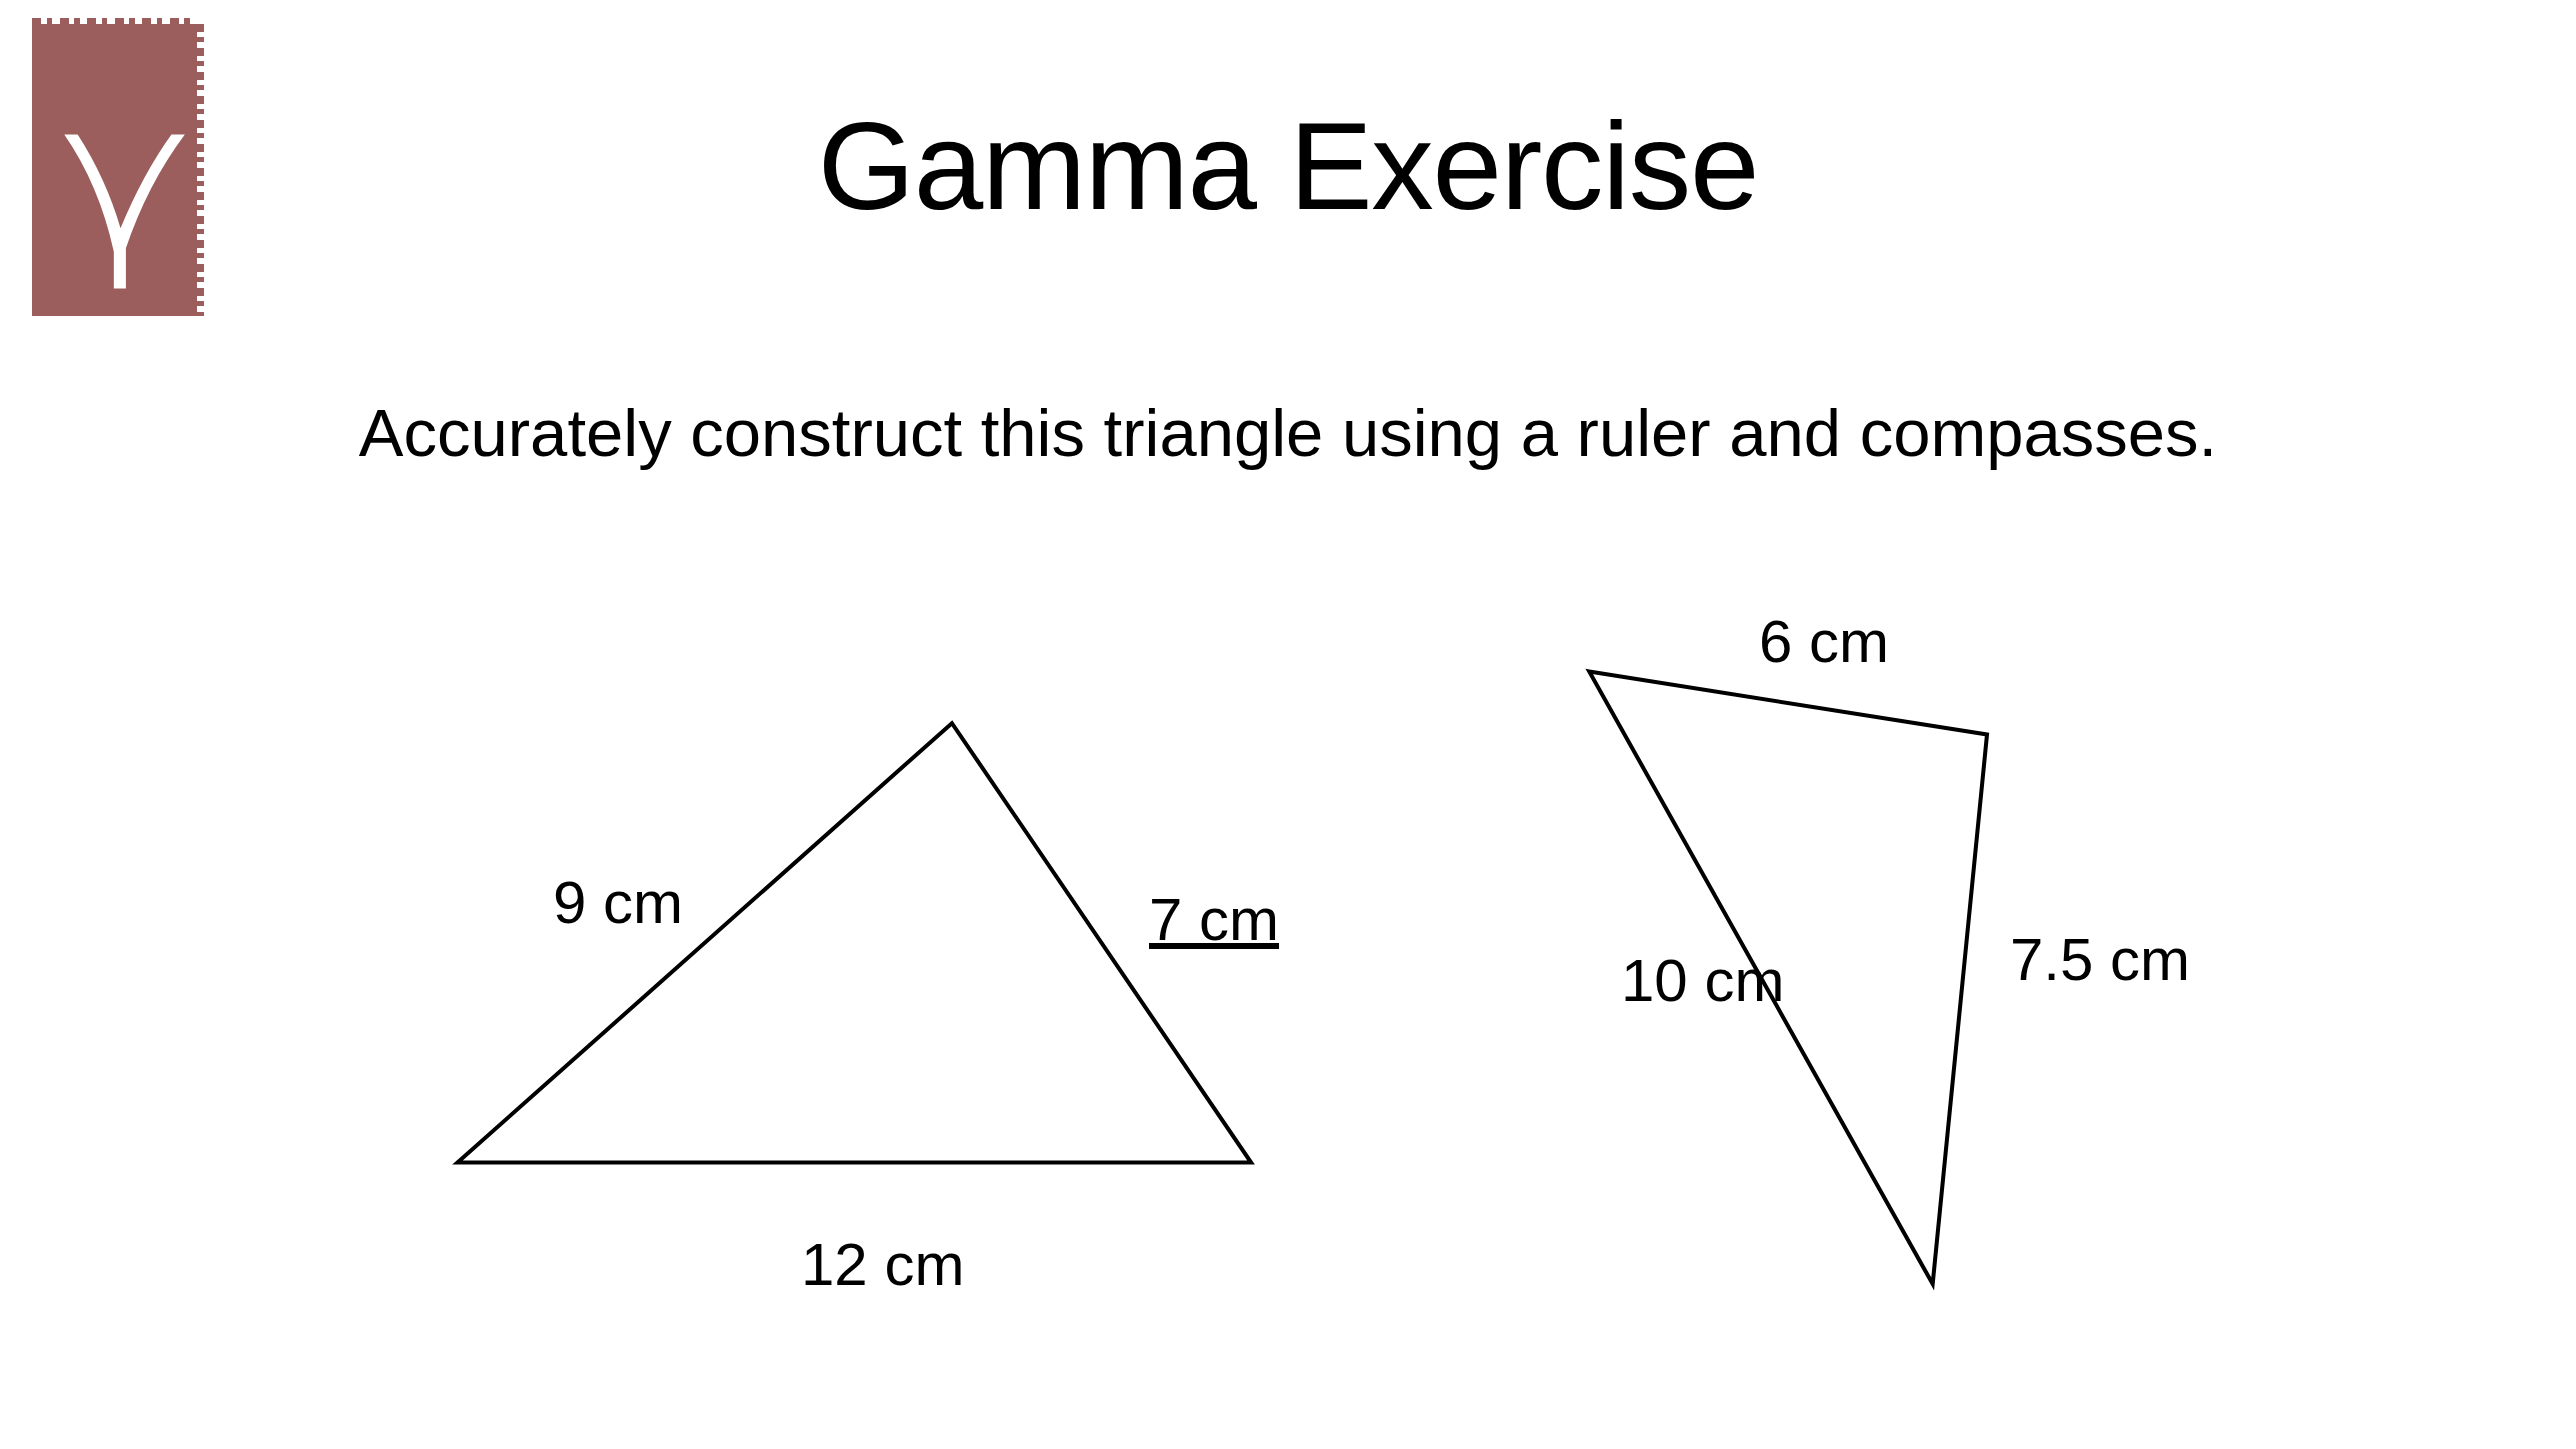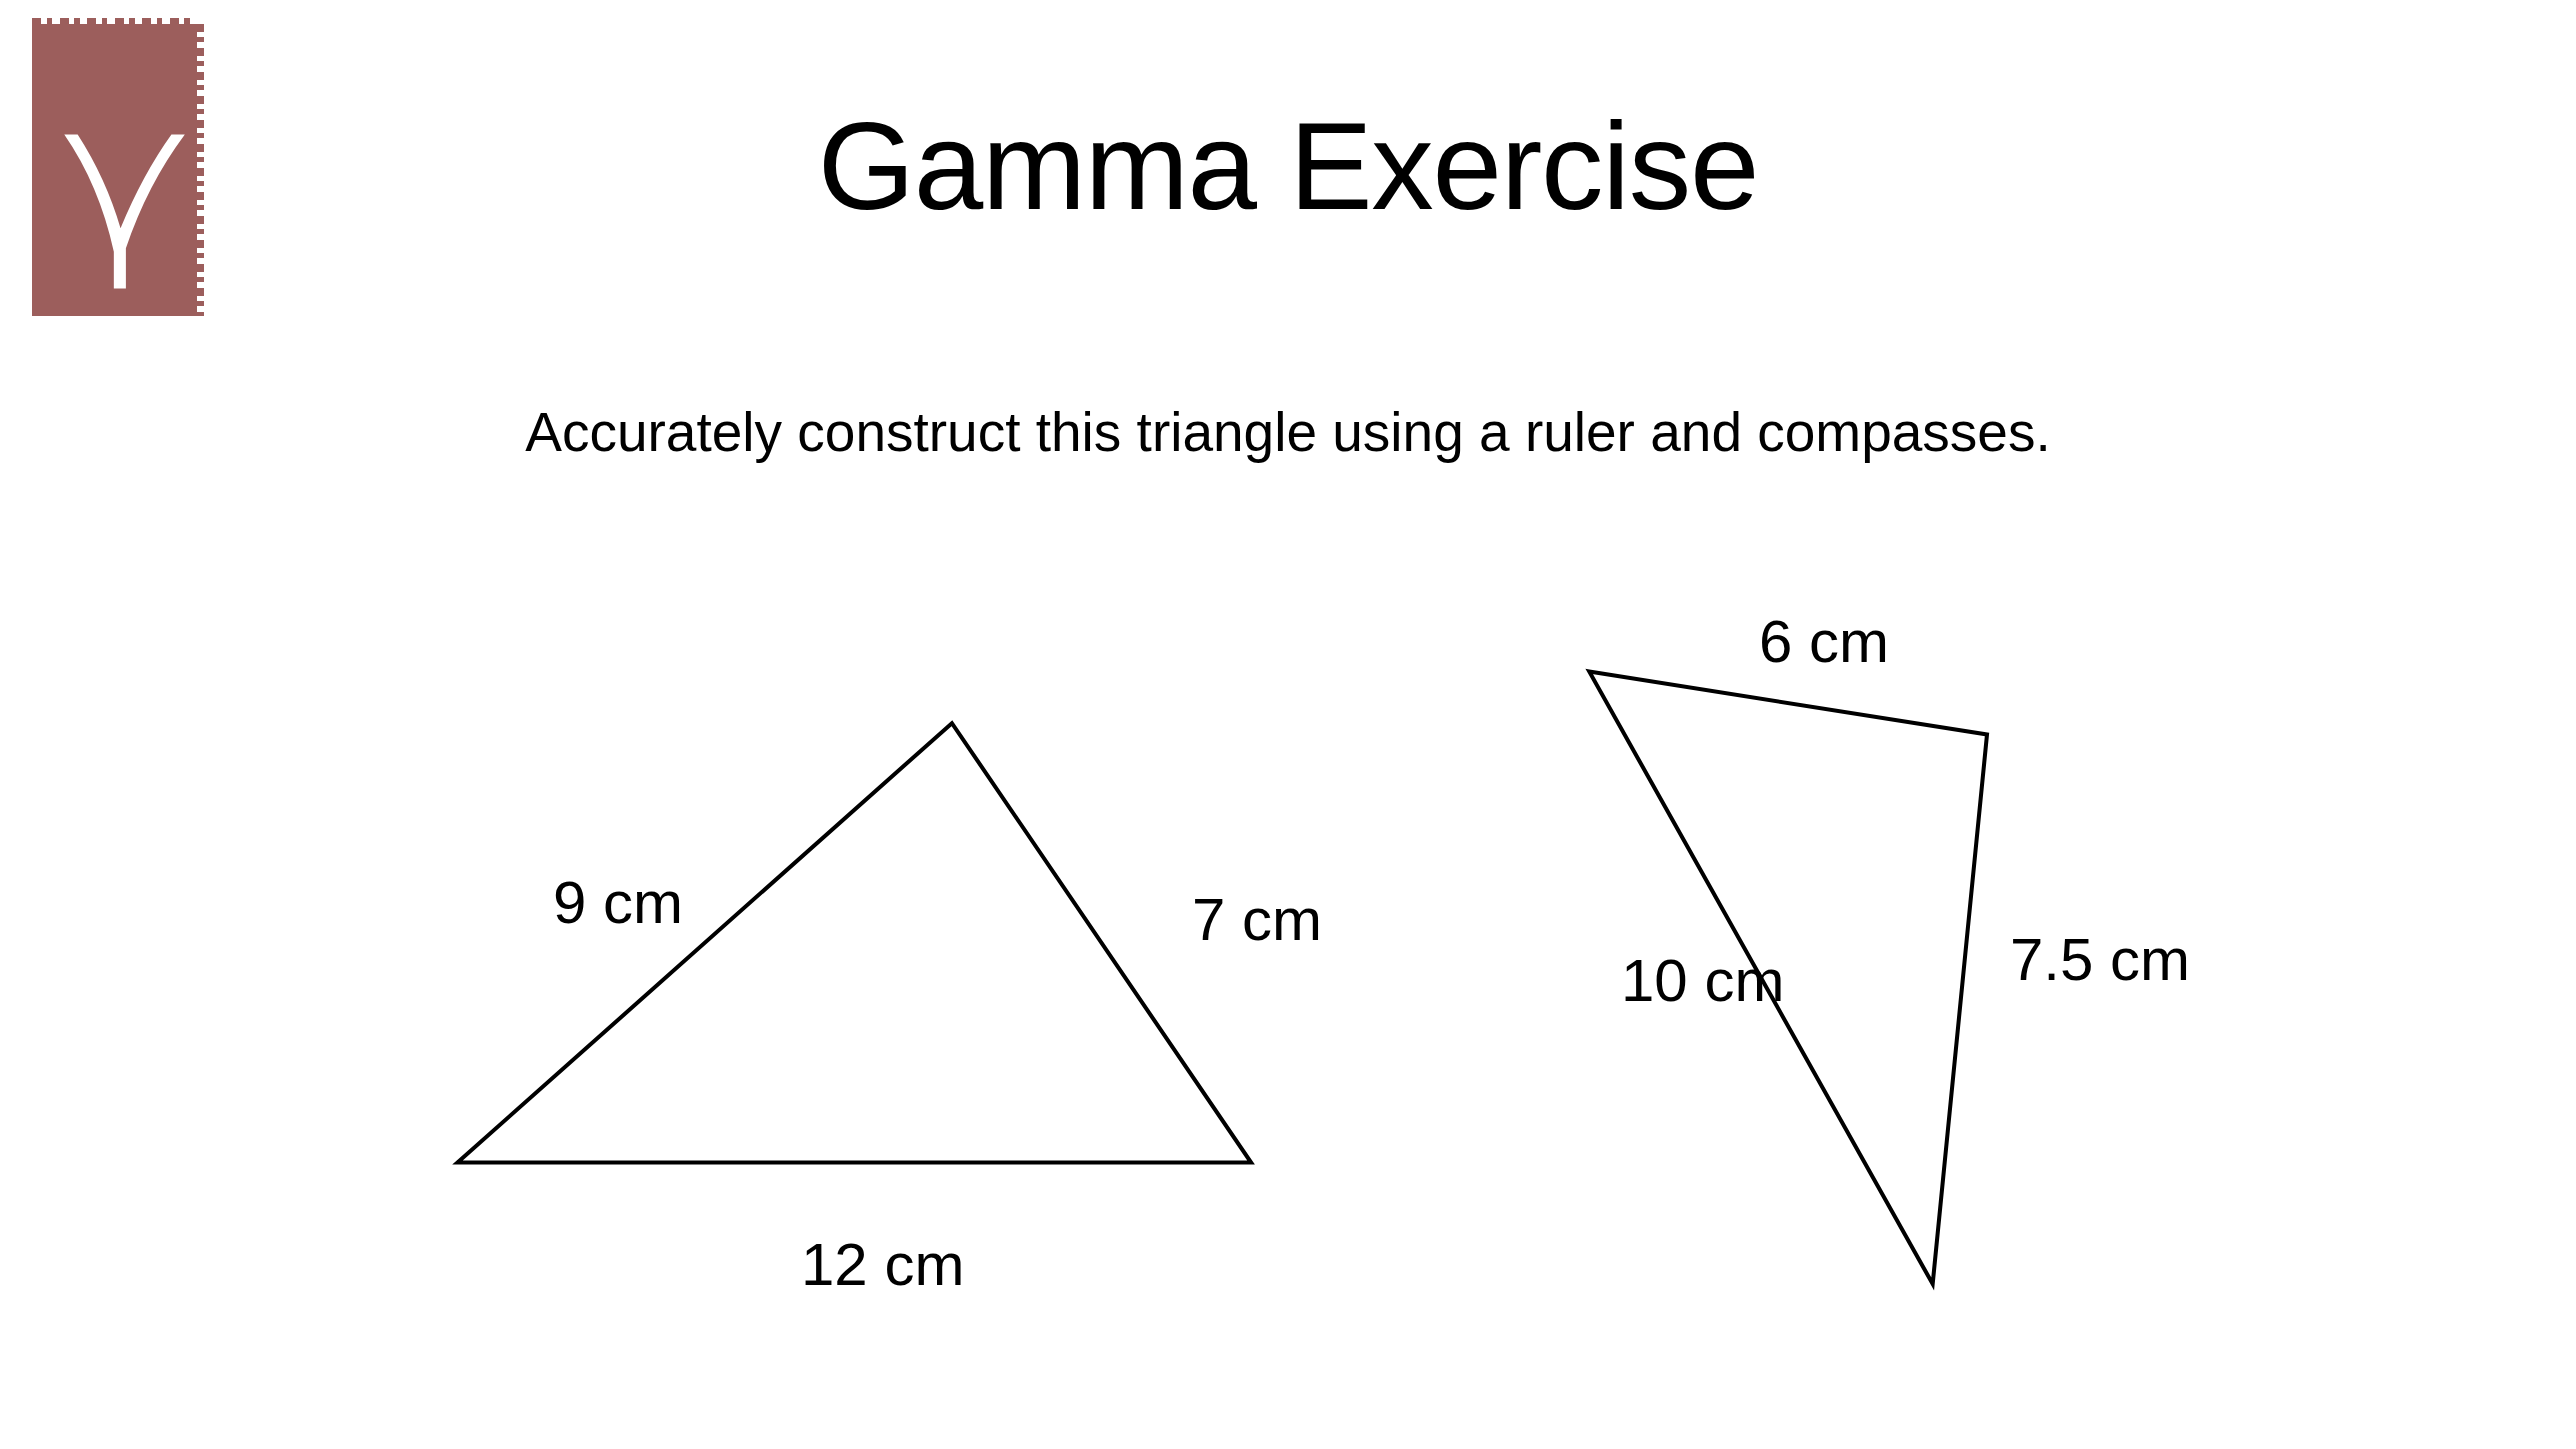--- a/index.html
+++ b/index.html
@@ -6,21 +6,21 @@
   body { width:2576px; height:1449px; background:#ffffff; position:relative; overflow:hidden;
          font-family:"Liberation Sans", sans-serif; color:#000; }
   .logo { position:absolute; left:32px; top:24px; width:165px; height:292px; background:var(--logo-bg,#9c5e5c); }
   .logo::before { content:""; position:absolute; left:0; right:0; top:-6px; height:6.7px;
     background:repeating-linear-gradient(90deg, #9c5e5c 0 9.4px, transparent 9.4px 14.8px, #9c5e5c 14.8px 20px, transparent 20px 27.5px); }
   .logo::after { content:""; position:absolute; top:0; bottom:0; right:-6.7px; width:7.4px;
     background:repeating-linear-gradient(180deg, #9c5e5c 0 8px, transparent 8px 12.7px, #9c5e5c 12.7px 18px, transparent 18px 24px); }
   .logo-glyph { position:absolute; left:0; top:0; width:100%; height:100%; }
   .title { position:absolute; left:0; width:2576px; text-align:center; top:92px; font-size:125px; line-height:148px;
            letter-spacing:-1.3px; white-space:nowrap; }
-  .subtitle { position:absolute; left:0; width:2576px; text-align:center; top:392px; font-size:55px; line-height:81px;
+  .subtitle { position:absolute; left:0; width:2576px; text-align:center; top:392px; font-size:67px; line-height:81px;
               white-space:nowrap; }
   svg.fig { position:absolute; left:0; top:0; width:2576px; height:1449px; }
   .lbl { position:absolute; font-size:60px; line-height:67px; white-space:nowrap; }
 </style>
 </head>
 <body>
 
 <div class="logo">
   <svg class="logo-glyph" viewBox="0 0 246 436">
     <path d="M48 165 L68 165 Q110 230 132 305 Q165 225 208 165 L228 165 Q172 240 140 335 L140 395 L122 395 L122 340 Q100 240 48 165 Z" fill="#ffffff"></path>
@@ -29,19 +29,19 @@
 
 <div class="title">Gamma Exercise</div>
 <div class="subtitle">Accurately construct this triangle using a ruler and compasses.</div>
 
 <svg class="fig" viewBox="0 0 3840 2160">
   <polygon points="682,1733 1419,1078 1865,1733" fill="none" stroke="#000" stroke-width="6" stroke-linejoin="miter"></polygon>
   <polygon points="2369,1001 2962,1095 2881,1914" fill="none" stroke="#000" stroke-width="6" stroke-linejoin="miter"></polygon>
 </svg>
 
 <div class="lbl" style="left:553px; top:869px;">9 cm</div>
-<div class="lbl" style="left:1192px; top:886px;">7 cm</div>
+<div class="lbl" style="left:1149px; top:886px;text-decoration:underline;">7 cm</div>
 <div class="lbl" style="left:801px; top:1197px;margin-top:34px;">12 cm</div>
 
 <div class="lbl" style="left:1759px; top:608px;text-align:right;">6 cm</div>
 <div class="lbl" style="left:1621px; top:947px;">10 cm</div>
 <div class="lbl" style="left:2010px; top:926px;">7.5 cm</div>
 
 
 </body></html>

